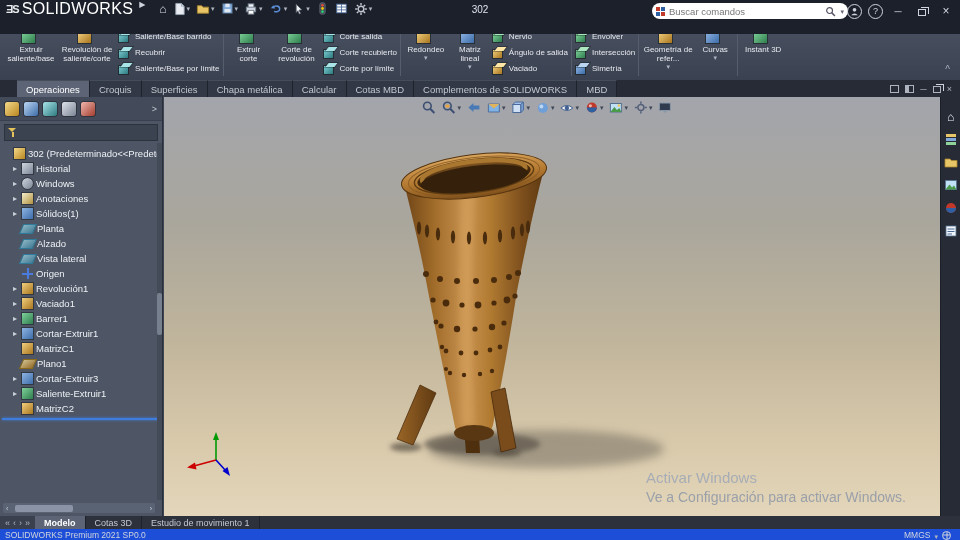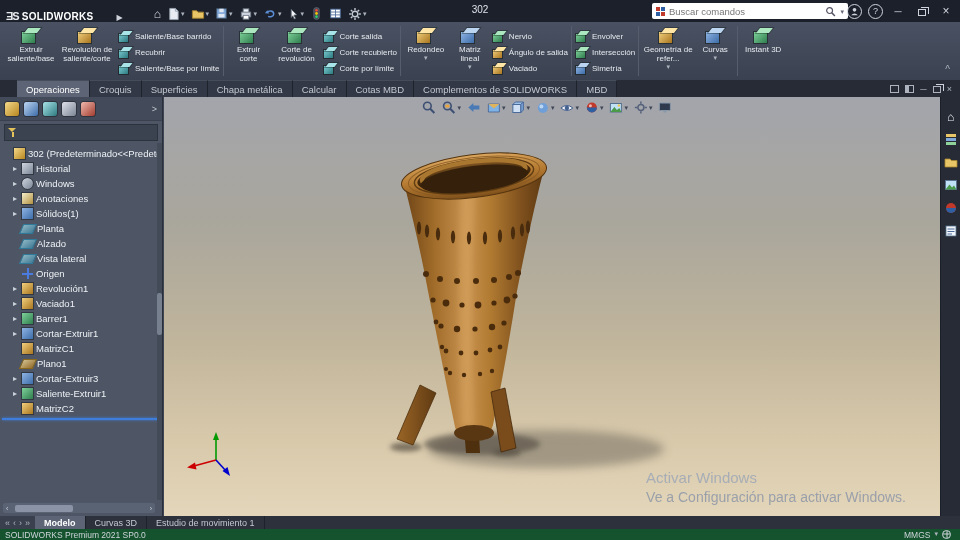--- a/index.html
+++ b/index.html
@@ -1,30 +1,30 @@
 <!DOCTYPE html>
 <html><head>
 <meta charset="utf-8">
 <style>
 *{box-sizing:border-box;margin:0;padding:0}
 html,body{width:960px;height:540px;overflow:hidden;font-family:"Liberation Sans",sans-serif}
 body{position:relative;background:#3e4554;color:#e8eaee}
 
 
-.titlebar{position:absolute;top:0;left:0;right:0;height:22px;background:#1b202b;display:flex;align-items:flex-end;gap:19px;padding:0 4px;font-size:10px;z-index:30}
+.titlebar{position:absolute;top:0;left:0;right:0;height:34px;background:#1b202b;display:flex;align-items:flex-start;gap:2px;padding:0 4px;font-size:10px;z-index:30}
 .logo{display:flex;align-items:center;gap:3px;padding:0 2px}
 .logo .mark{font-weight:bold;font-size:11px;letter-spacing:-1px;color:#e8eaee}
-.logo .word{font-weight:bold;font-size:10px;letter-spacing:.3px;color:#fff}
+.logo .word{font-weight:normal;font-size:16px;letter-spacing:.3px;color:#fff}
 .menu-arrow{color:#cfd4dc;font-size:8px;margin:0 4px 0 2px}
 .qat{display:flex;align-items:center;gap:2px;margin-left:6px}
 .qbtn{display:flex;align-items:center;gap:1px;padding:1px 2px}
 .qbtn svg{display:block}
 .caret{font-size:7px;color:#aeb4bf;line-height:1}
 .tb-title{position:absolute;left:50%;transform:translateX(-50%);top:4px;font-size:10px;color:#dfe3ea}
-.tb-search{position:absolute;right:112px;top:3px;width:196px;height:16px;background:#fff;border-radius:2px;display:flex;align-items:center;padding:0 4px;gap:4px}
+.tb-search{position:absolute;right:112px;top:3px;width:196px;height:16px;background:#fff;border-radius:8px;display:flex;align-items:center;padding:0 4px;gap:4px}
 .tb-search input{flex:1;border:none;outline:none;font-size:9.5px;color:#333;background:transparent;font-family:inherit;min-width:0}
 .tb-search input::placeholder{color:#777}
 .sgrid{width:9px;height:9px;flex:none;display:grid;grid-template-columns:4px 4px;grid-template-rows:4px 4px;gap:1px}
 .sgrid i{background:#c0392b;display:block}
 .sgrid i:nth-child(2){background:#2e5fa3}.sgrid i:nth-child(3){background:#2e5fa3}.sgrid i:nth-child(4){background:#c0392b}
 .tb-right{position:absolute;right:2px;top:0;height:22px;display:flex;align-items:center}
 .circ{width:15px;height:15px;border:1px solid #cfd4dc;border-radius:50%;display:flex;align-items:center;justify-content:center;font-size:9px;color:#cfd4dc;margin:0 3px}
 .wbtn{width:24px;height:22px;display:flex;align-items:center;justify-content:center;color:#cfd4dc;font-size:10px}
 .resto{width:8px;height:7px;border:1px solid #cfd4dc;position:relative;margin-top:2px}
 .resto::before{content:"";position:absolute;left:2px;top:-3px;width:7px;height:6px;border-top:1px solid #cfd4dc;border-right:1px solid #cfd4dc}
@@ -111,22 +111,22 @@
 .tp-home{font-size:12px;color:#e8eaee;line-height:1}
 .tp-ico{width:14px;height:14px}
 
 
 .bottomtabs{position:absolute;left:0;right:0;bottom:11px;height:13px;background:#2c313c;display:flex;align-items:stretch;font-size:9px;color:#c3c8d1;z-index:20}
 .bt-nav{display:flex;align-items:center;gap:3px;padding:0 5px;background:#3a404d;color:#aeb4bf;font-size:9px}
 .btab{display:flex;align-items:center;padding:0 9px;border-right:1px solid #1d222b;white-space:nowrap}
 .btab.active{background:#5c6475;color:#fff;font-weight:bold}
 
 
-.statusbar{position:absolute;left:0;right:0;bottom:0;height:11px;background:#14532d;display:flex;align-items:center;font-size:8.5px;color:#cfd4dc;padding:0 5px;z-index:20}
-.sb-right{margin-left:auto;display:flex;align-items:flex-start;gap:4px;padding-right:4px}
+.statusbar{position:absolute;left:0;right:0;bottom:0;height:11px;background:#1d4ed8;display:flex;align-items:center;font-size:8.5px;color:#cfd4dc;padding:0 5px;z-index:20}
+.sb-right{margin-left:auto;display:flex;align-items:flex-end;gap:4px;padding-right:4px}
 .globe{width:9px;height:9px;border:1px solid #cfd4dc;border-radius:50%;position:relative;flex:none}
 .globe::before{content:"";position:absolute;left:50%;top:0;bottom:0;width:1px;background:#cfd4dc;transform:translateX(-50%)}
 .globe::after{content:"";position:absolute;top:50%;left:0;right:0;height:1px;background:#cfd4dc;transform:translateY(-50%)}
 </style>
 </head>
 <body>
 
 <div class="titlebar">
   <div class="logo">
     <span class="mark">ƎS</span>
@@ -736,21 +736,21 @@
 </div>
 
 <div class="bottomtabs">
   <div class="bt-nav">
     <span>«</span>
     <span>‹</span>
     <span>›</span>
     <span>»</span>
   </div>
   <div class="btab active">Modelo</div>
-  <div class="btab">Curvas 3D</div>
+  <div class="btab">Cotas 3D</div>
   <div class="btab">Estudio de movimiento 1</div>
 </div>
 
 <div class="statusbar">
   <span>SOLIDWORKS Premium 2021 SP0.0</span>
   <div class="sb-right">
     <span>MMGS</span>
     <span class="caret">▾</span>
     <span class="globe"></span>
   </div>

